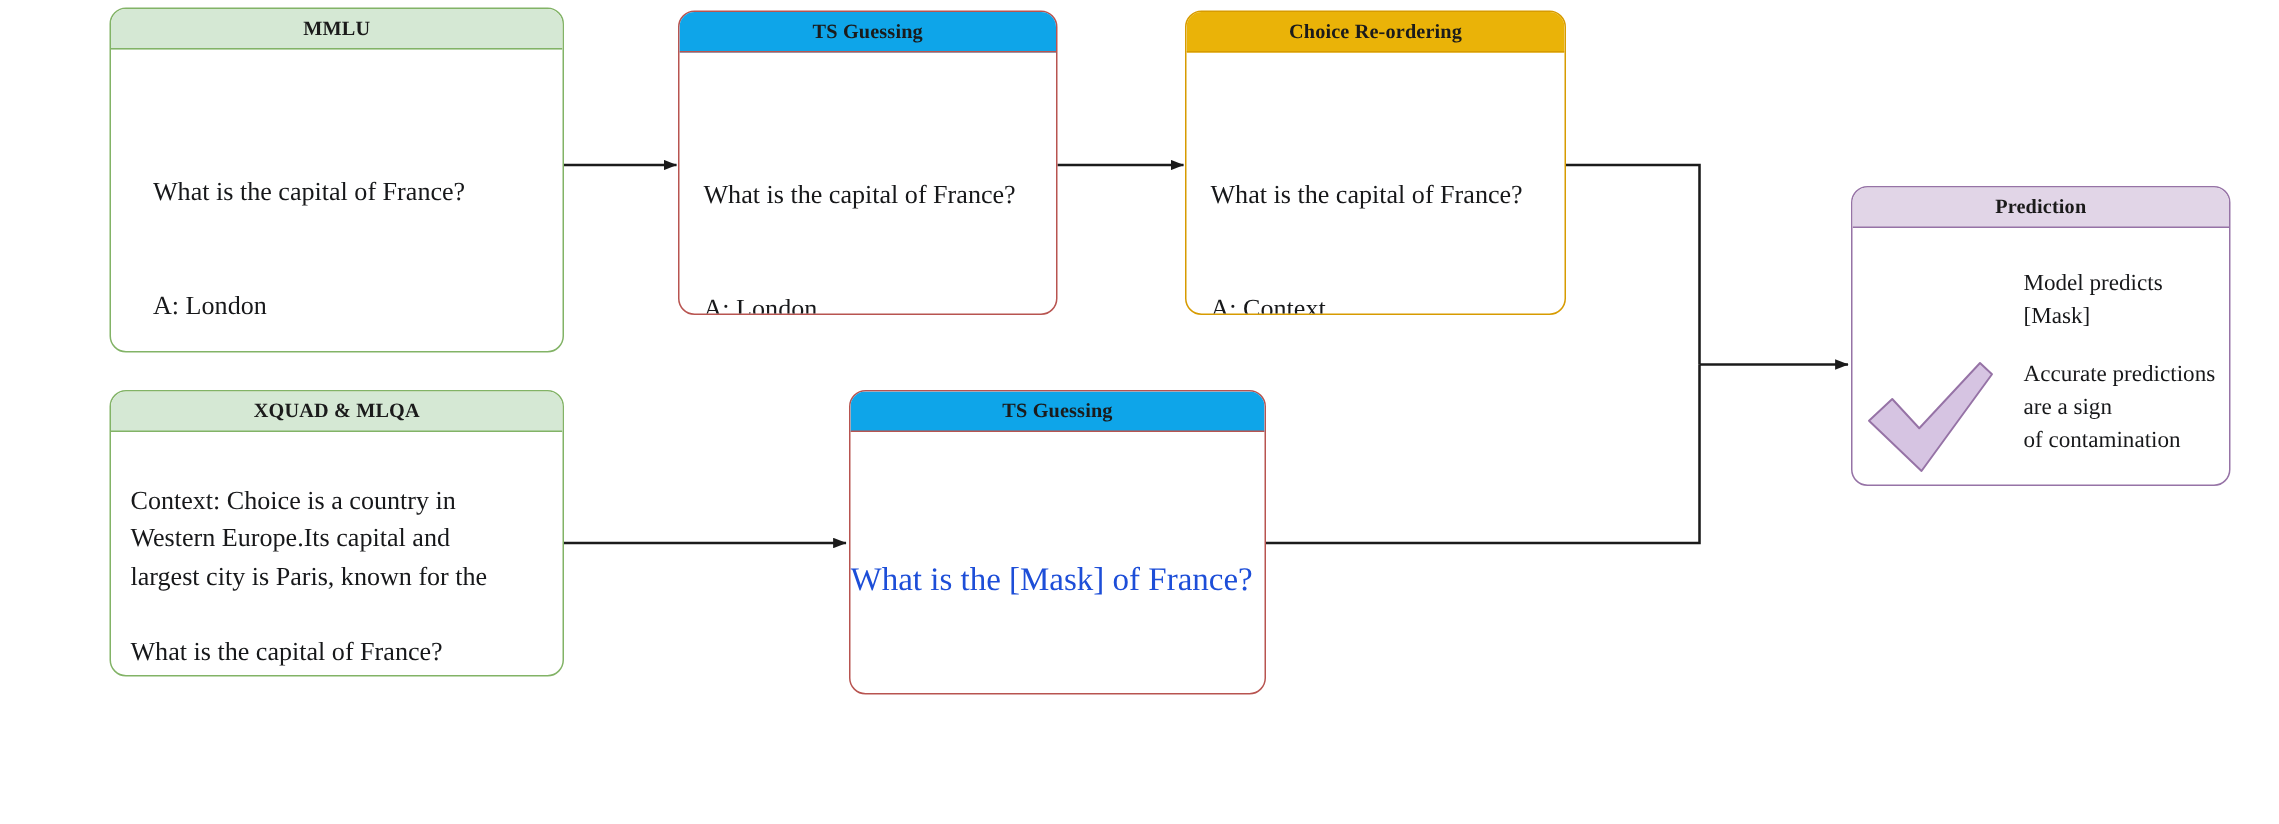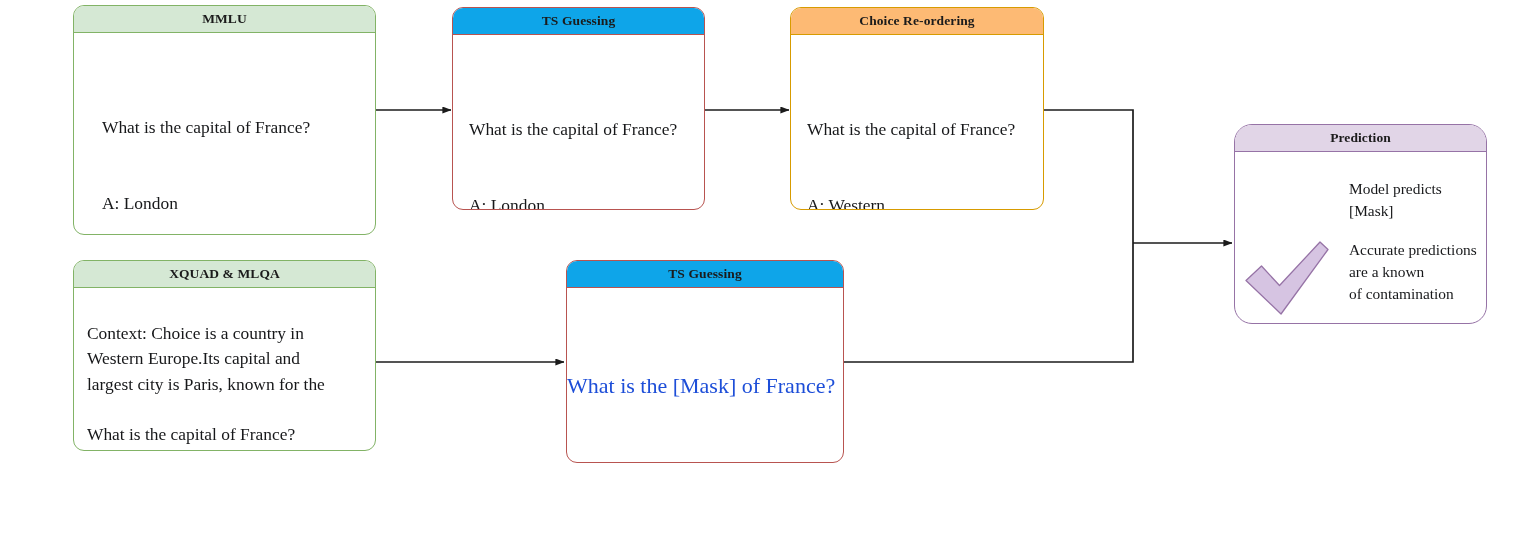--- a/index.html
+++ b/index.html
@@ -73,22 +73,22 @@
     text-align: left;
     font-size: 22px;
     color: #1d4ed8;
   }
   
   .c-green  { border-color: #82b366; }
   .c-green  > .hdr { background: #d5e8d4; border-bottom-color: #82b366; }
   .c-pink   { border-color: #b85450; }
   .c-pink   > .hdr { background: #0ea5e9; border-bottom-color: #b85450; }
   .c-orange { border-color: #d79b00; }
-  .c-orange > .hdr { background: #fdba74; border-bottom-color: #d79b00; }
-  .c-purple { border-color: #9673a6; border-radius: 18px; }
+  .c-orange > .hdr { background: #eab308; border-bottom-color: #d79b00; }
+  .c-purple { border-color: #9673a6; }
   .c-purple > .hdr { background: #e1d5e7; border-bottom-color: #9673a6; }
 
   .pred-text {
     position: absolute;
     font-size: 15.4px;
     line-height: 22px;
     color: #17181a;
   }
   .pred-text p { margin: 0; }
   .pred-text .gap { height: 17px; }
@@ -153,21 +153,21 @@
         
       </div>
     </div>
   </div>
 
   <div class="node c-orange" style="left:790px; top:7px; width:254px; height:203px;">
     <div class="hdr">Choice Re-ordering</div>
     <div class="body">
       <div class="qa" style="left:16px; top:31px;">
         <div>What is the capital of France?</div>
-        <div>A: Western</div>
+        <div>A: Context</div>
         
         
         
       </div>
     </div>
   </div>
 
   <div class="node c-green" style="left:73px; top:260px; width:303px; height:191px;">
     <div class="hdr">XQUAD &amp; MLQA</div>
     <div class="body">
@@ -194,19 +194,19 @@
 
       <svg class="checkmark" style="left:5px; top:88px; width:94px; height:80px;" viewBox="0 0 94 80">
         <polygon points="6,40.5 21.5,26 39.5,45.5 80,2 88,9.5 41,74" fill="#d6c4e2" stroke="#9673a6" stroke-width="1.3" stroke-linejoin="round"></polygon>
       </svg>
 
       <div class="pred-text" style="left:99px; top:26px; width:150px;margin-left:15px;">
         <p>Model predicts</p>
         <p>[Mask]</p>
         <div class="gap"></div>
         <p>Accurate predictions</p>
-        <p>are a known</p>
+        <p>are a sign</p>
         <p>of contamination</p>
       </div>
     </div>
   </div>
 
 </div>
 
 </body></html>

